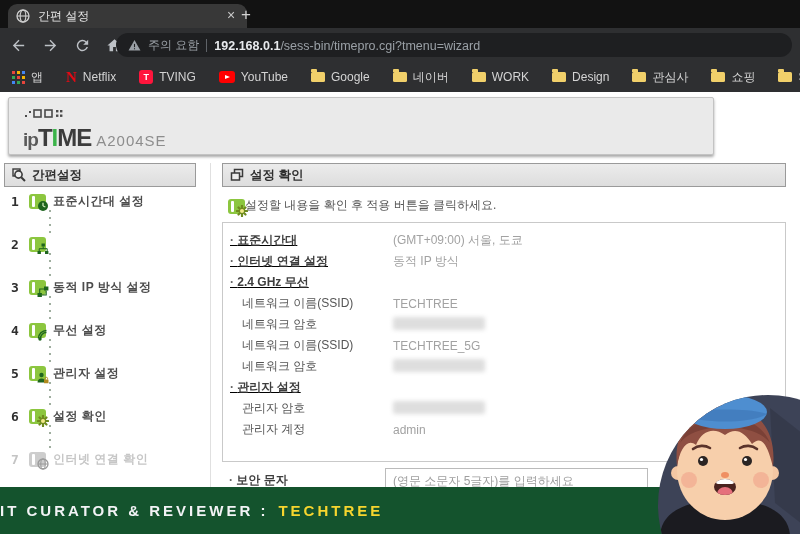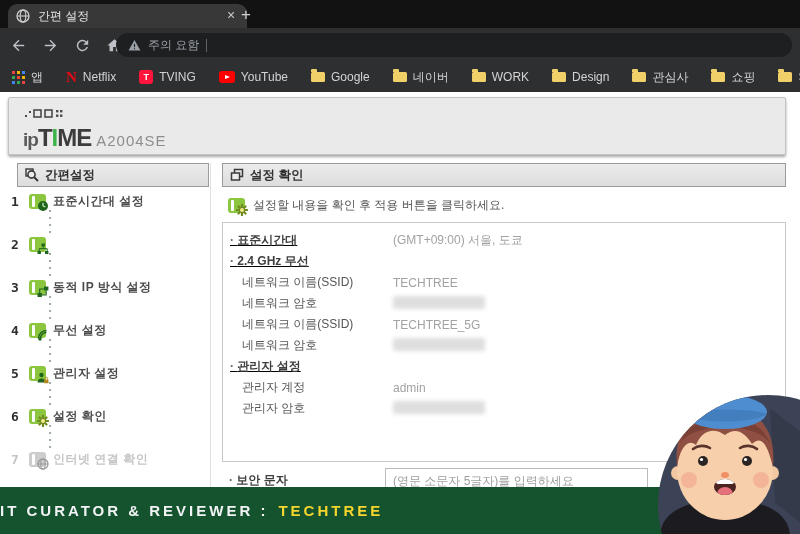--- a/index.html
+++ b/index.html
@@ -40,55 +40,55 @@
   .folder:before { content:""; position:absolute; top:-3px; left:0; width:6px; height:3px; background:#f1d06a; border-radius:1px 1px 0 0; }
   .ic-netflix { color:#e50914; font-weight:bold; font-size:15px; font-family:"Liberation Serif",serif; line-height:14px; }
   .ic-tving { width:14px; height:14px; background:#ff153c; border-radius:3px; color:#fff; font-size:9px; font-weight:bold; display:flex; align-items:center; justify-content:center; }
   .ic-youtube { width:16px; height:12px; background:#ff0000; border-radius:3px; position:relative; }
   .ic-youtube:before { content:""; position:absolute; left:6px; top:3.5px; border-left:5px solid #fff; border-top:2.5px solid transparent; border-bottom:2.5px solid transparent; }
 
   
   .pagearea { position:absolute; left:0; top:92px; width:800px; height:442px; background:#fff; }
 
   .brandbox {
-    position:absolute; left:8px; top:5px; width:778px; height:58px;
+    position:absolute; left:8px; top:5px; width:706px; height:58px;
     background:#eaeaea; border:1px solid #c3c3c3; border-radius:2px;
     box-shadow:0 2px 3px rgba(0,0,0,.35);
   }
   .branddots { position:absolute; left:16px; top:11px; }
   .brandline { position:absolute; left:14px; top:26px; display:flex; align-items:baseline; }
   .lg-ip { font-size:19px; font-weight:bold; color:#5a5a5a; letter-spacing:-1px; }
   .lg-big { font-size:24px; font-weight:bold; color:#3c3c3c; letter-spacing:-1px; }
   .lg-green { font-size:24px; font-weight:bold; color:#3cb44a; letter-spacing:-1px; }
   .lg-model { font-size:15px; color:#8d8d8d; margin-left:5px; letter-spacing:1px; }
 
   .panelhead {
     position:absolute; height:24px; background:linear-gradient(#ececec,#dddddd);
     border:1px solid #9a9a9a; display:flex; align-items:center; gap:6px; padding:0 7px;
     font-size:12.5px; font-weight:bold; color:#2f2f2f;
   }
-  #sidebar-head { left:17px; top:71px; width:192px; }
+  #sidebar-head { left:4px; top:71px; width:192px; }
   #main-head { left:222px; top:71px; width:564px; }
   .vsep { position:absolute; left:210px; top:71px; width:1px; height:330px; background:#e0e0e0; }
 
   
   .steps { position:absolute; left:8px; top:100px; width:195px; }
   .step { display:flex; align-items:center; gap:7px; height:18px; }
   .stepnum { width:14px; text-align:center; font-family:"DejaVu Sans Mono",monospace; font-weight:bold; font-size:13px; color:#2f2f2f; }
   .stepicon { width:17px; height:15px; background:#8cc63f; border-radius:3px; position:relative; flex:none; }
   .stepicon:before { content:""; position:absolute; left:2.5px; top:2px; bottom:2px; width:3px; background:#ffffff; border-radius:1px; }
   .stepicon svg { position:absolute; right:-3px; bottom:-3px; width:12px; height:12px; }
   .steplabel { font-size:12px; font-weight:bold; color:#4c4c4c; letter-spacing:.5px; white-space:nowrap; }
   .connector { width:2px; height:25px; margin-left:41px; background:repeating-linear-gradient(to bottom,#9fae9f 0 2px,transparent 2px 7px); }
   .step.disabled .stepnum { color:#c4c4c4; }
   .step.disabled .stepicon { background:#cdcdcd; }
   .step.disabled .steplabel { color:#c6c6c6; }
 
   
-  .instruction { position:absolute; left:228px; top:105px; display:flex; align-items:center; gap:8px; }
+  .instruction { position:absolute; left:228px; top:105px; display:flex; align-items:flex-end; }
   .instr-text { font-size:12px; color:#555; }
   .settingsbox { position:absolute; left:222px; top:130px; width:564px; height:240px; border:1px solid #c9c9c9; padding-top:7px; }
   .srow { display:flex; align-items:center; height:21px; font-size:12px; }
   .srow .slabel { font-weight:bold; color:#3e3e3e; }
   .lv-top { padding-left:7px;text-decoration:underline; }
   .lv-top .slabel:before { content:"· "; color:#666; }
   .lv-sub { padding-left:19px; }
   .lv-sub .slabel { font-weight:normal; color:#555; }
   .sval { position:absolute; left:170px; color:#a2a2a2; }
   .mask { display:inline-block; width:92px; height:13px; background:#dedede; border-radius:2px; filter:blur(2px); }
@@ -146,20 +146,21 @@
         </svg>
     </div>
     <div class="addressbar">
       <svg width="13" height="13" viewBox="0 0 24 24">
           <path d="M1 21h22L12 2z" fill="#9aa0a6"></path>
           <rect x="11" y="9" width="2" height="6" fill="#1e1f21"></rect>
           <rect x="11" y="17" width="2" height="2" fill="#1e1f21"></rect>
         </svg>
       <span class="warn-label">주의 요함</span>
       <span class="url-divider"></span>
+      <span><span class="url-host">192.168.0.1</span><span class="url-path">/sess-bin/timepro.cgi?tmenu=wizard</span></span>
     </div>
   </div>
 
   <div class="bookmarksbar">
     <div class="bm">
       <svg width="13" height="13" viewBox="0 0 13 13">
         <rect x="0" y="0" width="3" height="3" fill="#e8453c"></rect>
           <rect x="5" y="0" width="3" height="3" fill="#f4b400"></rect>
           <rect x="10" y="0" width="3" height="3" fill="#4285f4"></rect>
         <rect x="0" y="5" width="3" height="3" fill="#34a853"></rect>
@@ -347,20 +348,24 @@
       </span>
       <span class="instr-text">설정할 내용을 확인 후 적용 버튼을 클릭하세요.</span>
     </div>
 
     <div class="settingsbox">
       <div class="srow lv-top">
         <span class="slabel">표준시간대</span>
         <span class="sval">(GMT+09:00) 서울, 도쿄</span>
       </div>
       <div class="srow lv-top">
+        <span class="slabel">인터넷 연결 설정</span>
+        <span class="sval">동적 IP 방식</span>
+      </div>
+      <div class="srow lv-top">
         <span class="slabel">2.4 GHz 무선</span>
       </div>
       <div class="srow lv-sub">
         <span class="slabel">네트워크 이름(SSID)</span>
         <span class="sval">TECHTREE</span>
       </div>
       <div class="srow lv-sub">
         <span class="slabel">네트워크 암호</span>
         <span class="sval"><span class="mask"></span></span>
       </div>
@@ -369,26 +374,26 @@
         <span class="sval">TECHTREE_5G</span>
       </div>
       <div class="srow lv-sub">
         <span class="slabel">네트워크 암호</span>
         <span class="sval"><span class="mask"></span></span>
       </div>
       <div class="srow lv-top">
         <span class="slabel">관리자 설정</span>
       </div>
       <div class="srow lv-sub">
+        <span class="slabel">관리자 암호</span>
+        <span class="sval"><span class="mask"></span></span>
+      </div>
+      <div class="srow lv-sub">
         <span class="slabel">관리자 계정</span>
         <span class="sval">admin</span>
-      </div>
-      <div class="srow lv-sub">
-        <span class="slabel">관리자 암호</span>
-        <span class="sval"><span class="mask"></span></span>
       </div>
     </div>
 
     <div class="captcharow">
       <span class="cap-label">보안 문자</span>
       <input class="captcha-input" type="text" placeholder="(영문 소문자 5글자)를 입력하세요" style="">
     </div>
   </div>
 
   <div class="banner">

